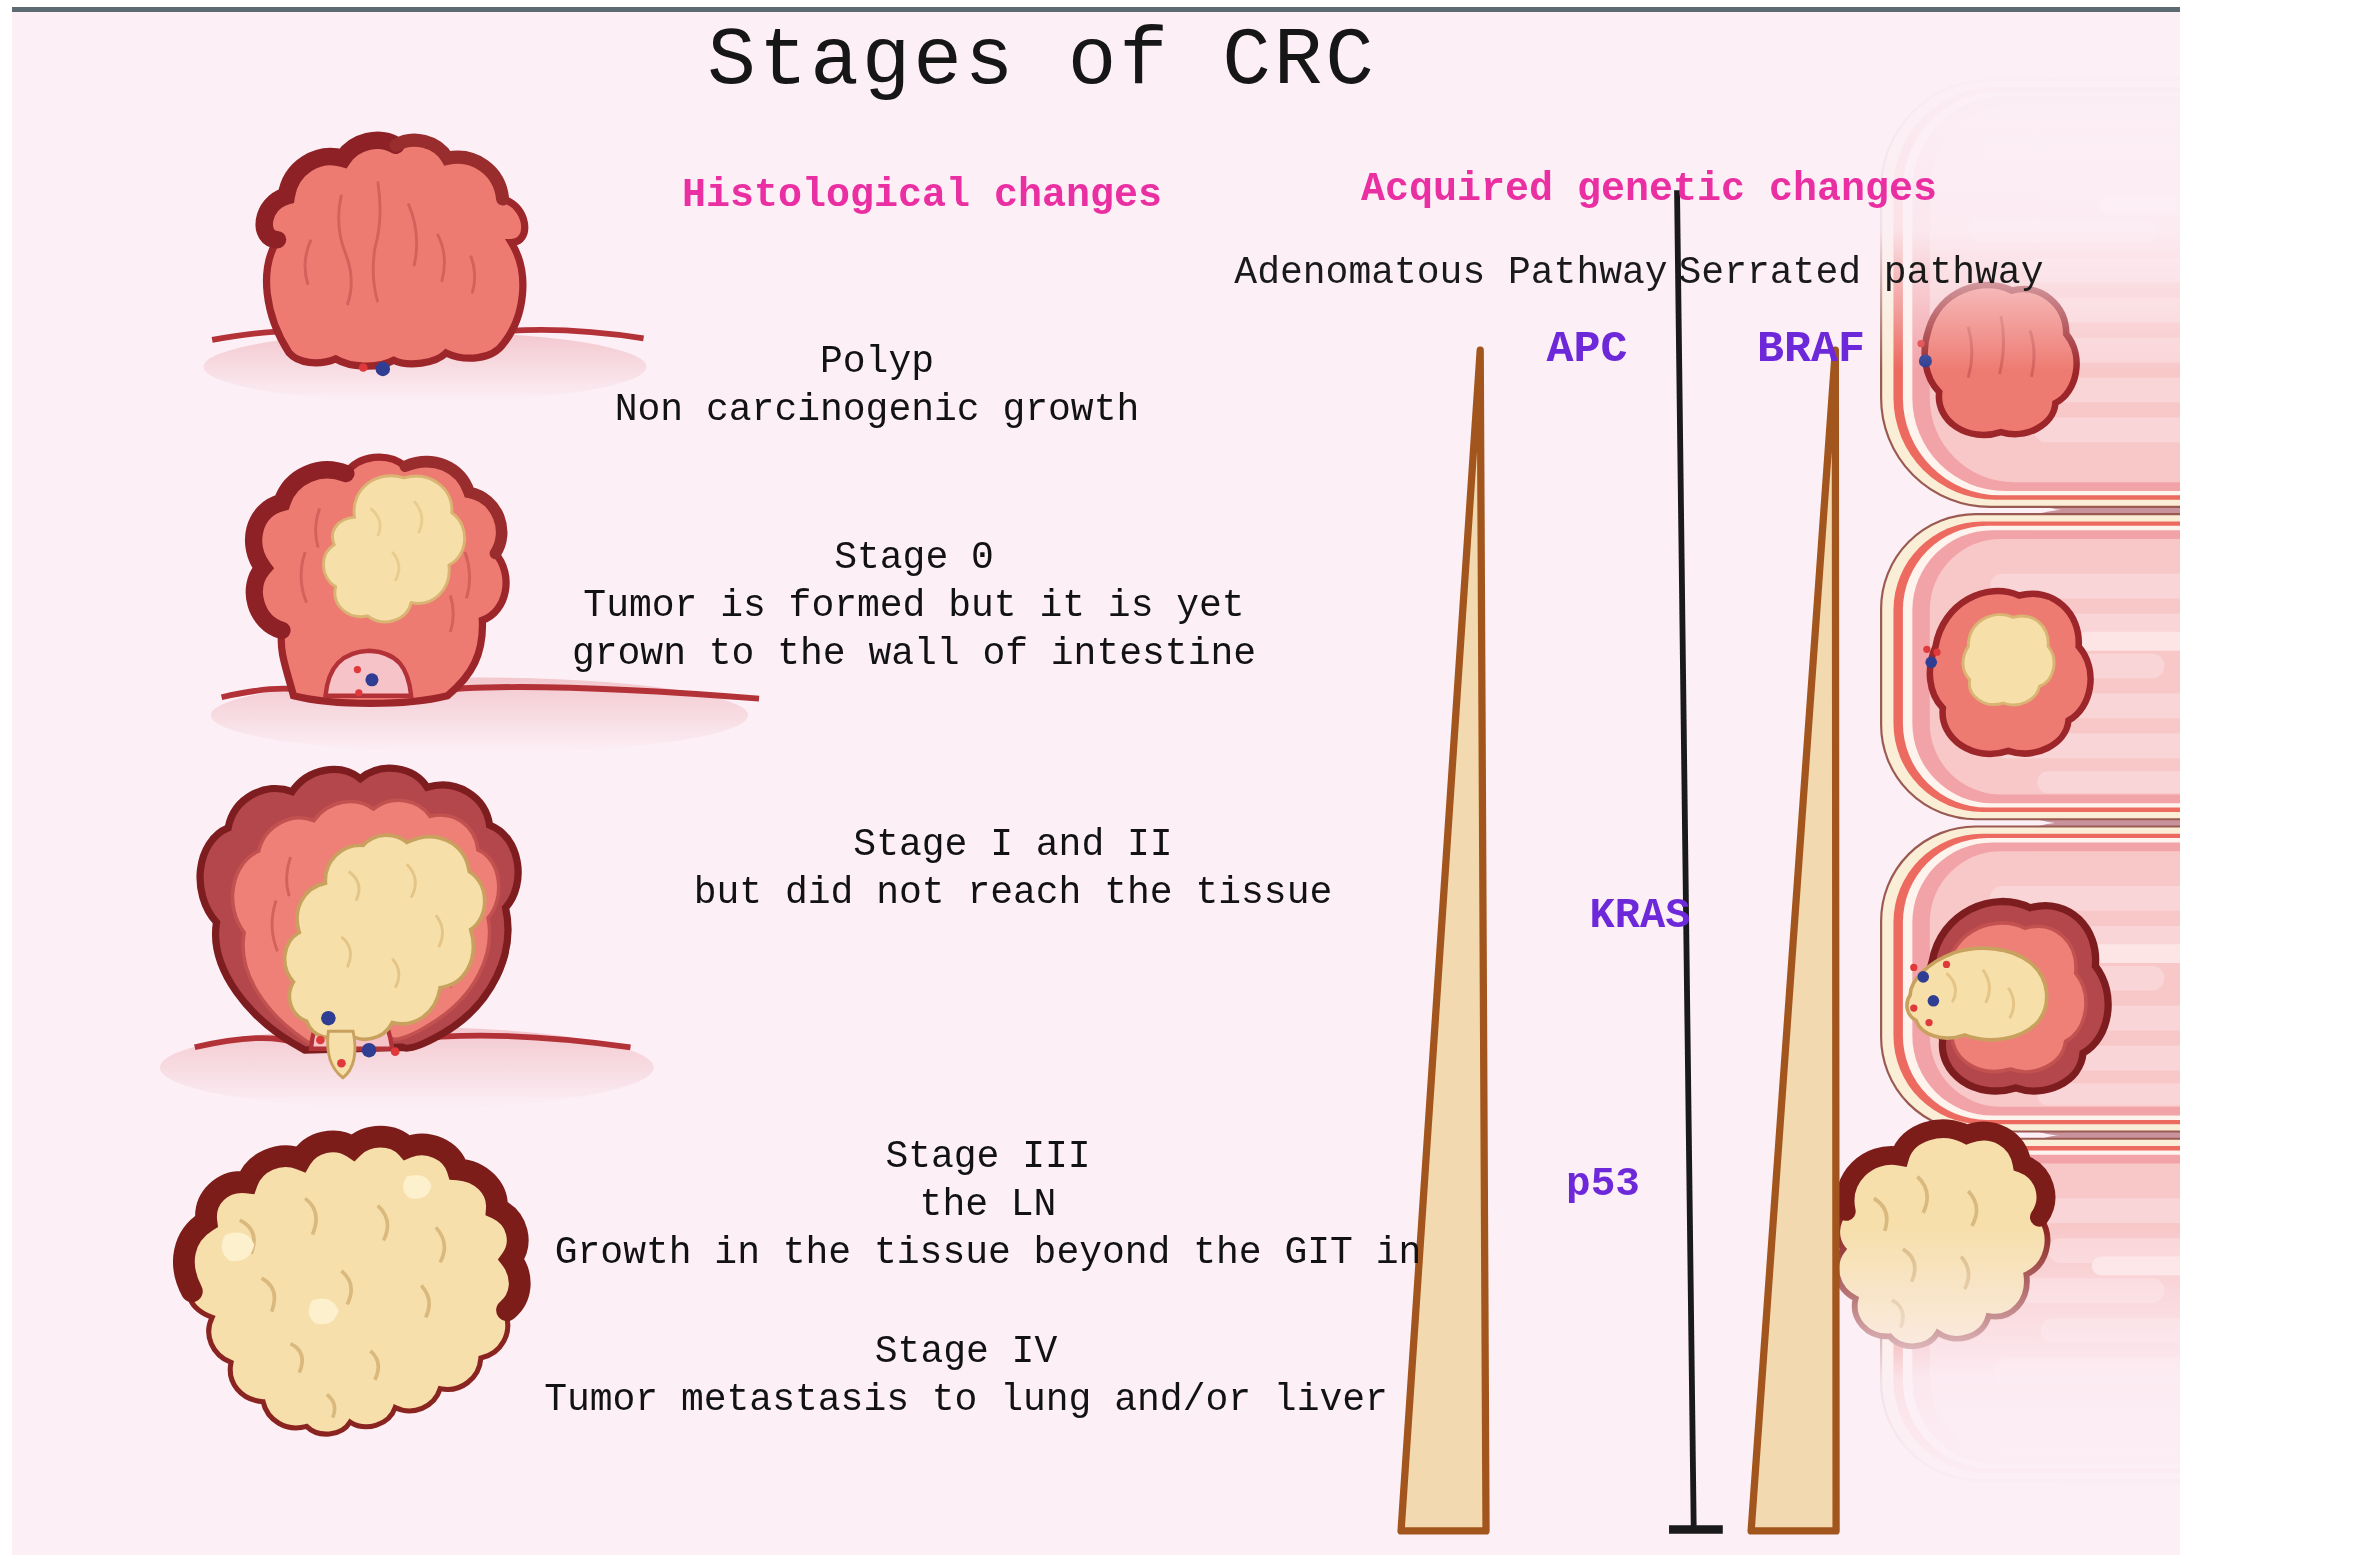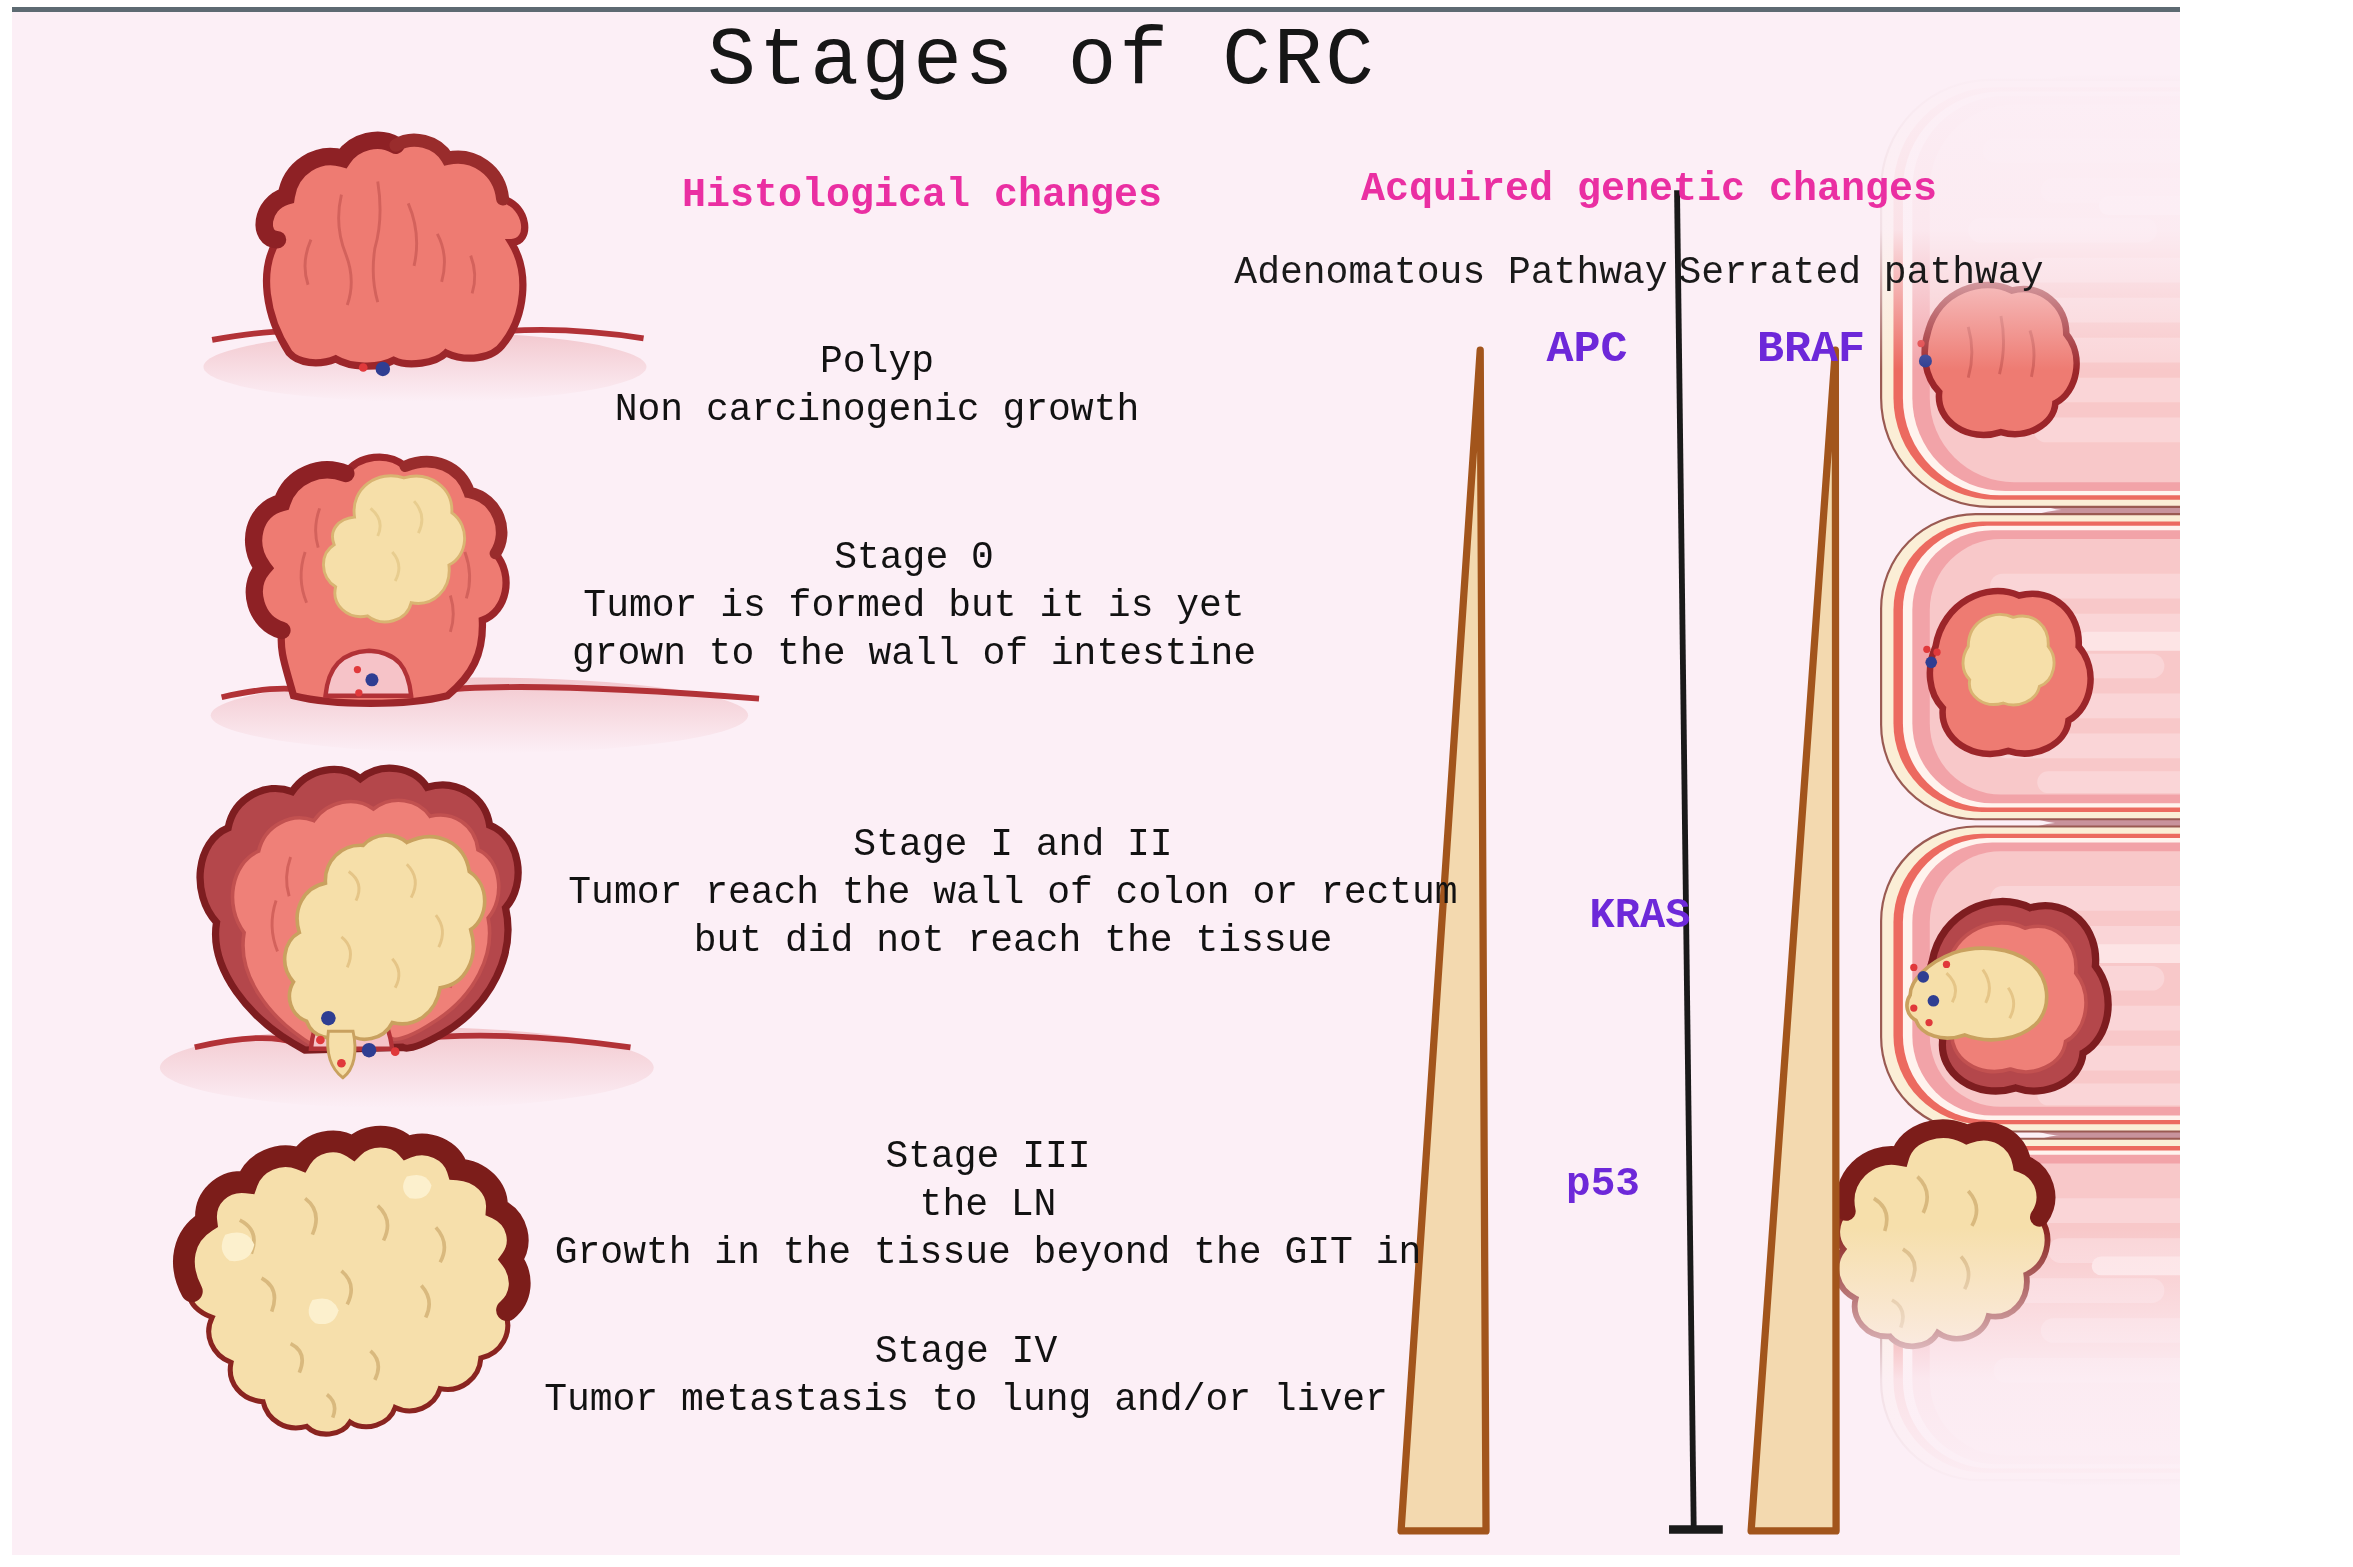--- a/index.html
+++ b/index.html
@@ -252,21 +252,20 @@
   </div>
 
   <div class="stage-block" style="left:914px;top:534px;">
     <div>Stage 0</div>
     <div>Tumor is formed but it is yet</div>
     <div>grown to the wall of intestine</div>
   </div>
 
   <div class="stage-block" style="left:1013px;top:821px;">
     <div>Stage I and II</div>
-    <div>Tumor reach the wall of colon or rectum</div>
     <div>but did not reach the tissue</div>
   </div>
 
   <div class="stage-block" style="left:988px;top:1133px;">
     <div>Stage III</div>
     <div>the LN</div>
     <div>Growth in the tissue beyond the GIT in</div>
   </div>
 
   <div class="stage-block" style="left:966px;top:1328px;">

